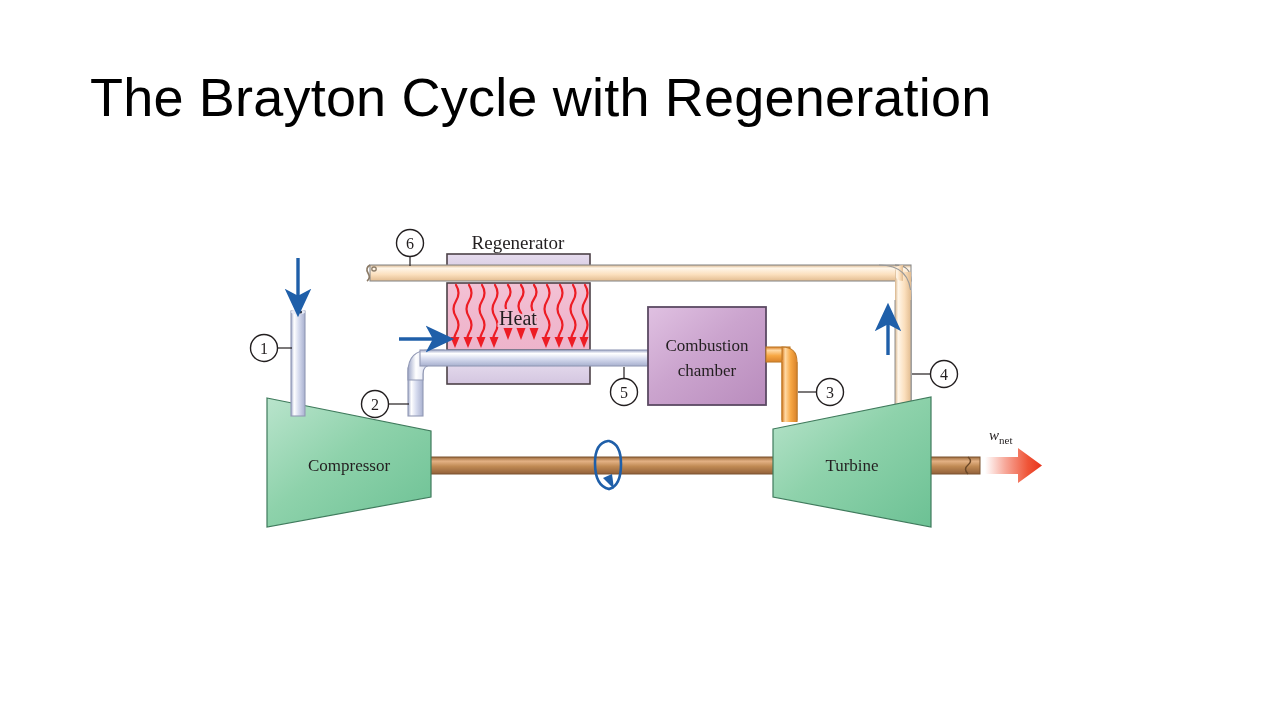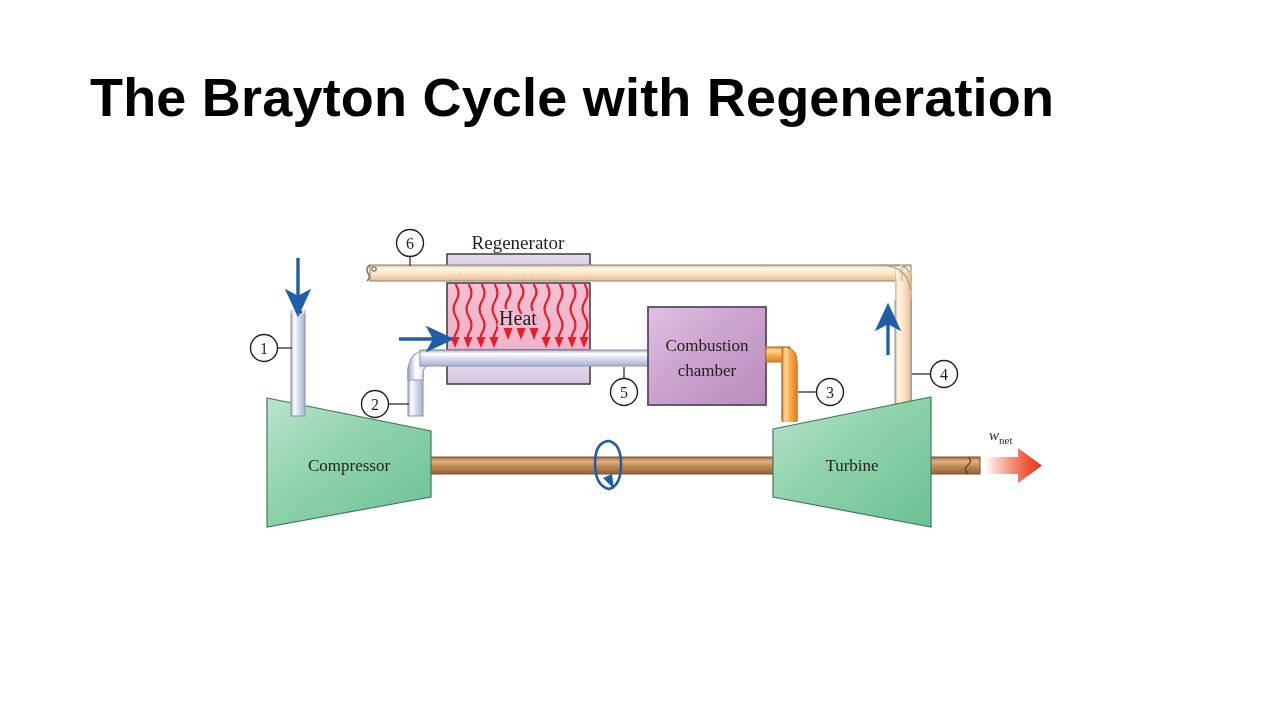--- a/index.html
+++ b/index.html
@@ -20,21 +20,21 @@
     inset: 0;
     background: #ffffff;
   }
   .slide-title {
     position: absolute;
     left: 90px;
     top: 66px;
     width: 1100px;
     font-family: "Liberation Sans", sans-serif;
     font-size: 54px;
-    font-weight: 700;
+    font-weight: 400;
     color: #000000;
     letter-spacing: 0.2px;
     white-space: nowrap;
     line-height: 1.15;
   }
   .figure-wrap {
     position: absolute;
     left: 0px;
     top: 0px;
     width: 1280px;

